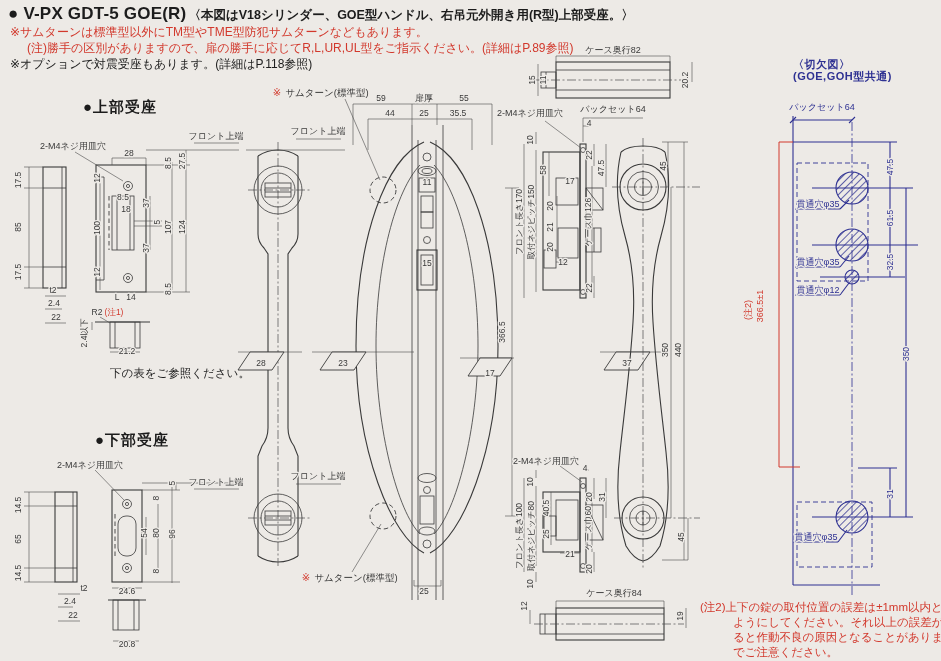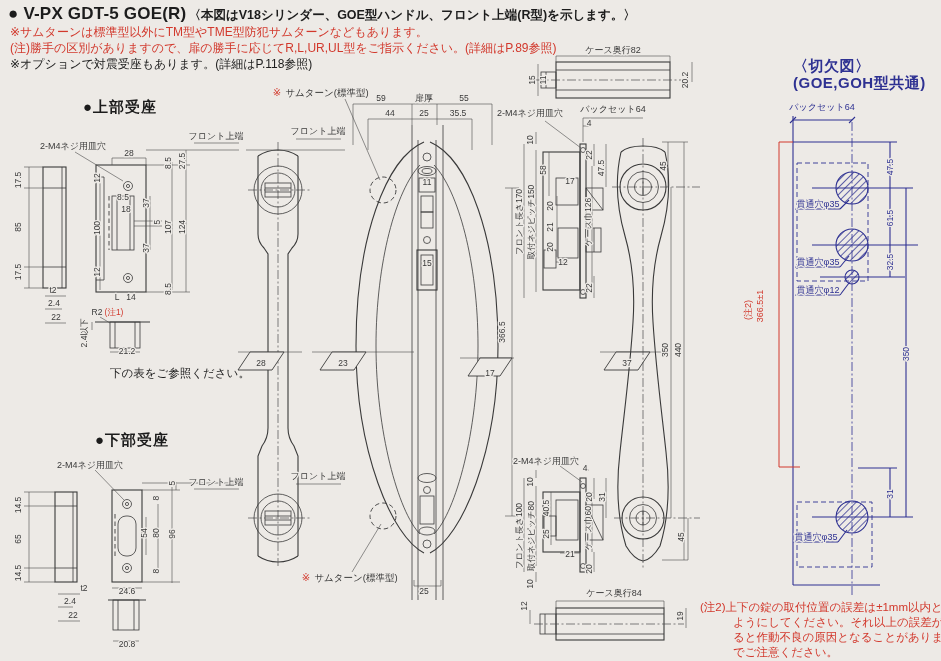--- a/index.html
+++ b/index.html
@@ -8,21 +8,21 @@
     background:#edeae6;
     font-family:"Liberation Sans","DejaVu Sans",sans-serif;
     color:#1c1c1c;
   }
   .abs{position:absolute;}
   .hdr-title{font-size:17px;font-weight:bold;letter-spacing:.2px;}
   .hdr-sub{font-size:12.5px;font-weight:bold;margin-left:2px;}
   .note{font-size:12px;line-height:1.15;}
   .red{color:#d2382c;text-align:center;}
   .sec-title{font-size:15px;font-weight:bold;letter-spacing:1px;text-align:center;}
-  .cut-title{font-size:15px;font-weight:bold;color:#2e3192;letter-spacing:.5px;line-height:1.1;}
+  .cut-title{font-size:11px;font-weight:bold;color:#2e3192;letter-spacing:.5px;line-height:1.1;}
   .note1{font-size:11.5px;line-height:1.35;}
   .note1 .ind{padding-left:32px;text-align:center;}
   .note2box{font-size:11.5px;line-height:1.3;width:243px;color:#d2382c;padding-left:33px;text-indent:-33px;}
   svg{position:absolute;left:0;top:0;}
   svg text.dim{
     font-family:"Liberation Sans","DejaVu Sans",sans-serif;
     paint-order:stroke;stroke:#edeae6;stroke-width:2.6px;stroke-linejoin:round;
   }
   .ln{stroke:#3a3a3a;fill:none;stroke-width:1.1;}
   .ln2{stroke:#3a3a3a;fill:none;stroke-width:.8;}
@@ -471,24 +471,24 @@
       <text x="818" y="207" font-size="9" fill="#2e3192" text-anchor="middle" class="dim">貫通穴φ35</text>
       <text x="818" y="265" font-size="9" fill="#2e3192" text-anchor="middle" class="dim">貫通穴φ35</text>
       <text x="818" y="293" font-size="9" fill="#2e3192" text-anchor="middle" class="dim">貫通穴φ12</text>
       <text x="816" y="540" font-size="9" fill="#2e3192" text-anchor="middle" class="dim">貫通穴φ35</text>
       <text x="751" y="310" font-size="9" fill="#d2382c" text-anchor="middle" transform="rotate(-90 751 310)" class="dim">(注2)</text>
       <text x="763" y="306" font-size="9" fill="#d2382c" text-anchor="middle" transform="rotate(-90 763 306)" class="dim">366.5±1</text>
     </g>
 </svg>
 
 <div class="abs" style="left:8px;top:4px;">
-  <span class="hdr-title">● V-PX GDT-5 GOE(R)</span><span class="hdr-sub">〈本図はV18シリンダー、GOE型ハンドル、フロント上端(R型)を示します。〉</span>
+  <span class="hdr-title">● V-PX GDT-5 GOE(R)</span><span class="hdr-sub">〈本図はV18シリンダー、GOE型ハンドル、右吊元外開き用(R型)上部受座。〉</span>
 </div>
 <div class="abs note red" style="left:10px;top:26px;">※サムターンは標準型以外にTM型やTME型防犯サムターンなどもあります。</div>
-<div class="abs note red" style="left:10px;top:42px;">(注)勝手の区別がありますので、扉の勝手に応じてR,L,UR,UL型をご指示ください。(詳細はP.89参照)</div>
+<div class="abs note red" style="left:27px;top:42px;">(注)勝手の区別がありますので、扉の勝手に応じてR,L,UR,UL型をご指示ください。(詳細はP.89参照)</div>
 <div class="abs note" style="left:10px;top:58px;text-align:right;">※オプションで対震受座もあります。(詳細はP.118参照)</div>
 
 <div class="abs sec-title" style="left:83px;top:98px;">●上部受座</div>
 <div class="abs sec-title" style="left:95px;top:431px;">●下部受座</div>
 
 <div class="abs cut-title" style="left:793px;top:58px;">
   <div>〈切欠図〉</div>
   <div>(GOE,GOH型共通)</div>
 </div>
 

